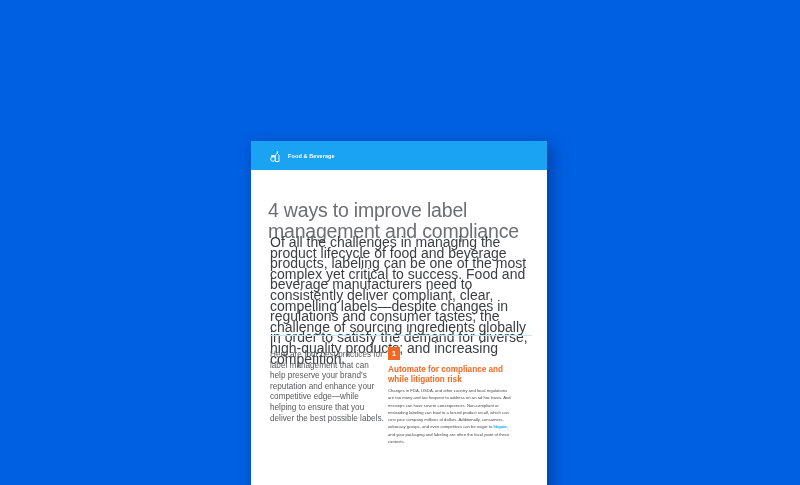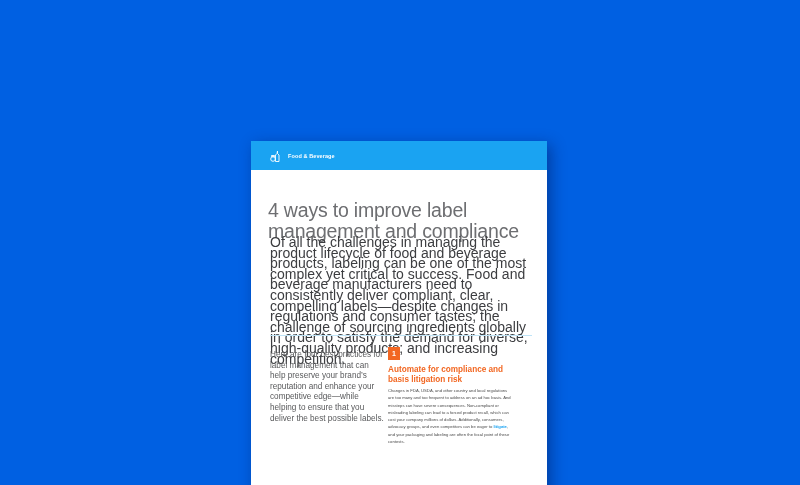--- a/index.html
+++ b/index.html
@@ -73,16 +73,16 @@
   <h1 class="title">4 ways to improve label management and compliance</h1>
 
   <p class="intro">Of all the challenges in managing the product lifecycle of food and beverage products, labeling can be one of the most complex yet critical to success. Food and beverage manufacturers need to consistently deliver compliant, clear, compelling labels—despite changes in regulations and consumer tastes; the challenge of sourcing ingredients globally in order to satisfy the demand for diverse, high-quality products; and increasing competition.</p>
 
   <div class="divider"></div>
 
   <p class="lead">Here are four best practices for label management that can help preserve your brand’s reputation and enhance your competitive edge—while helping to ensure that you deliver the best possible labels.</p>
 
   <div class="num-badge">1</div>
 
-  <h2 class="sec-title">Automate for compliance and basis litigation risk</h2>
+  <h2 class="sec-title">Automate for compliance and while litigation risk</h2>
 
   <p class="sec-body"><span>Changes in FDA, USDA, and other country and local regulations are too many and too frequent to address on an ad hoc basis. And missteps can have severe consequences. Non-compliant or misleading labeling can lead to a forced product recall, which can cost your company millions of dollars. Additionally, consumers, advocacy groups, and even competitors can be eager to </span><span class="link">litigate</span><span>, and your packaging and labeling are often the focal point of these contests.</span></p>
 </div>
 
 </body></html>

